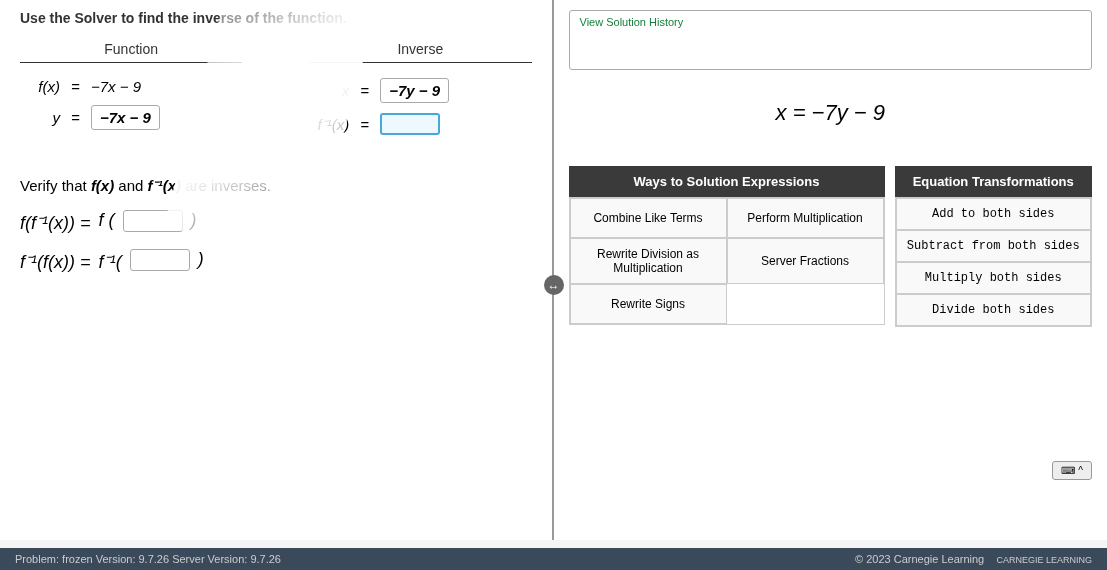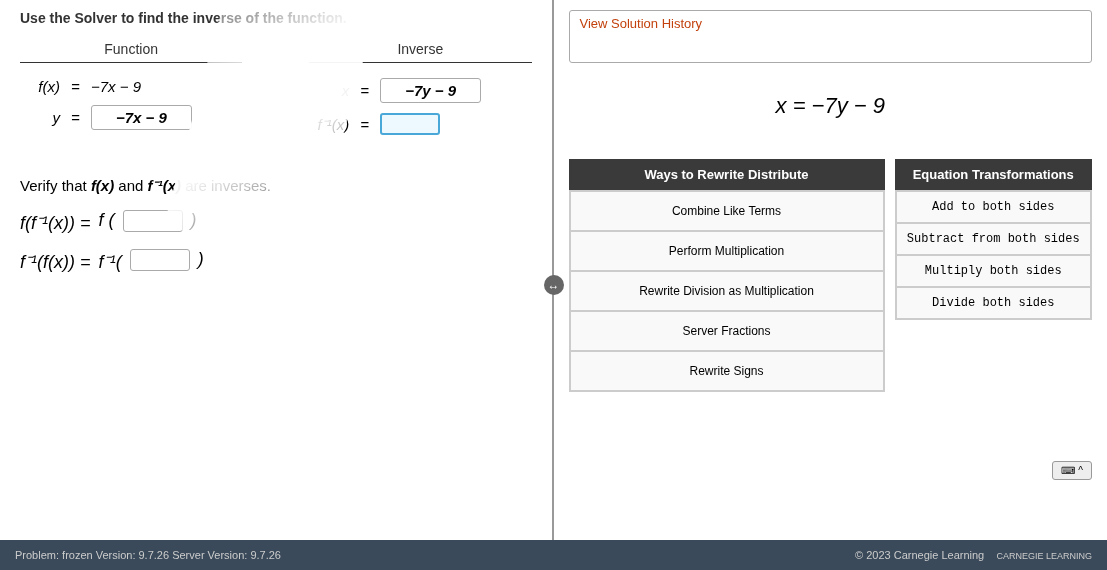--- a/index.html
+++ b/index.html
@@ -42,21 +42,21 @@
       gap: 8px;
       margin-bottom: 10px;
       font-style: italic;
       font-size: 15px;
     }
     .eq-label { min-width: 40px; text-align: right; }
     .eq-eq { min-width: 15px; text-align: center; }
     .boxed {
       border: 1px solid #aaa;
       border-radius: 3px;
-      padding: 3px 24px;
+      padding: 3px 8px;
       font-weight: bold;
       background: #fff;
     }
     .boxed.active {
       border: 2px solid #4aa8d8;
       background: #eef8ff;
       min-width: 60px;
       min-height: 22px;
       display: inline-block;
     }
@@ -73,64 +73,64 @@
       border-radius: 3px;
       width: 60px;
       height: 22px;
       display: inline-block;
       background: #fff;
     }
     .solution-history {
       border: 1px solid #aaa;
       border-radius: 3px;
       padding: 5px 10px;
-      height: 53px;
-      color: #c2410c;
-      font-size: 13px;
+      height: 60px;
+      color: #15803d;
+      font-size: 11px;
       margin-bottom: 30px;
     }
     .current-eq {
       text-align: center;
       font-style: italic;
       font-size: 22px;
       margin-bottom: 40px;
     }
     .tools { display: flex; gap: 10px; align-items: flex-start; }
     .rewrite-table { flex: 1.6; }
     .transform-table { flex: 1; }
     .table-header {
       background: #3a3a3a;
       color: #fff;
       font-weight: bold;
       text-align: center;
       padding: 8px 5px;
       font-size: 13px;
     }
     .table-grid { display: grid; border: 1px solid #ccc; }
-    .grid-2col { grid-template-columns: 1fr; }
+    .grid-2col { grid-template-columns: 1fr 1fr; }
     .grid-1col { grid-template-columns: 1fr; font-family: Liberation Mono, monospace; }
     .cell {
       border: 1px solid #ccc;
       padding: 8px 5px;
       text-align: center;
       font-size: 12px;
       background: #f9f9f9;
       cursor: pointer;
       min-height: 40px;
       display: flex;
       align-items: center;
       justify-content: center;
     }
     .cell.single { min-height: 30px; }
     .footer {
       position: absolute;
       bottom: 0;
       left: 0;
       right: 0;
-      height: 30px;
+      height: 22px;
       background: #3a4a5a;
       color: #ccc;
       font-size: 11px;
       display: flex;
       align-items: center;
       justify-content: space-between;
       padding: 0 15px;
     }
     .keyboard-icon {
       position: absolute;
@@ -225,21 +225,21 @@
 
   <div class="divider-handle">↔</div>
 
   <div class="right-panel">
     <div class="solution-history">
       <span>View Solution History</span>
     </div>
     <div class="current-eq">x = −7y − 9</div>
     <div class="tools">
       <div class="rewrite-table">
-        <div class="table-header">Ways to Rewrite Distribute</div>
+        <div class="table-header">Ways to Solution Expressions</div>
         <div class="table-grid grid-2col">
           <div class="cell">Combine Like Terms</div>
           <div class="cell">Perform Multiplication</div>
           <div class="cell">Rewrite Division as Multiplication</div>
           <div class="cell">Server Fractions</div>
           <div class="cell">Rewrite Signs</div>
         </div>
       </div>
       <div class="transform-table">
         <div class="table-header">Equation Transformations</div>

